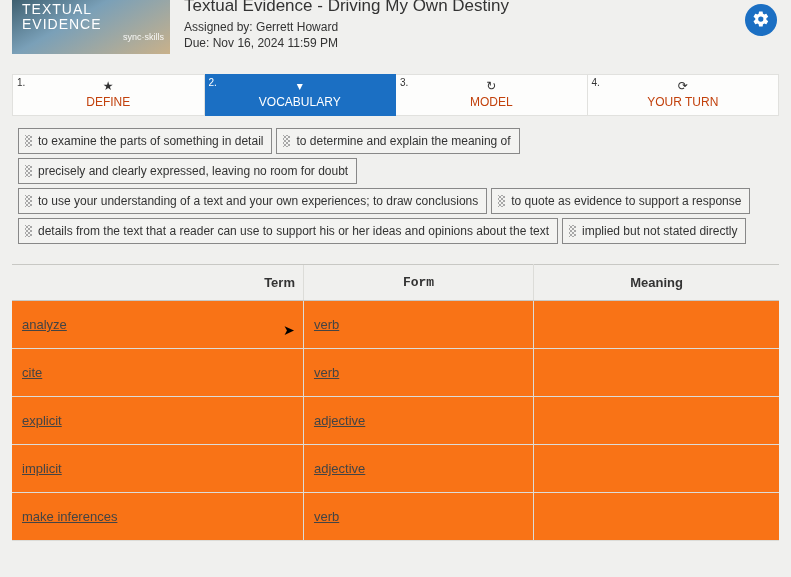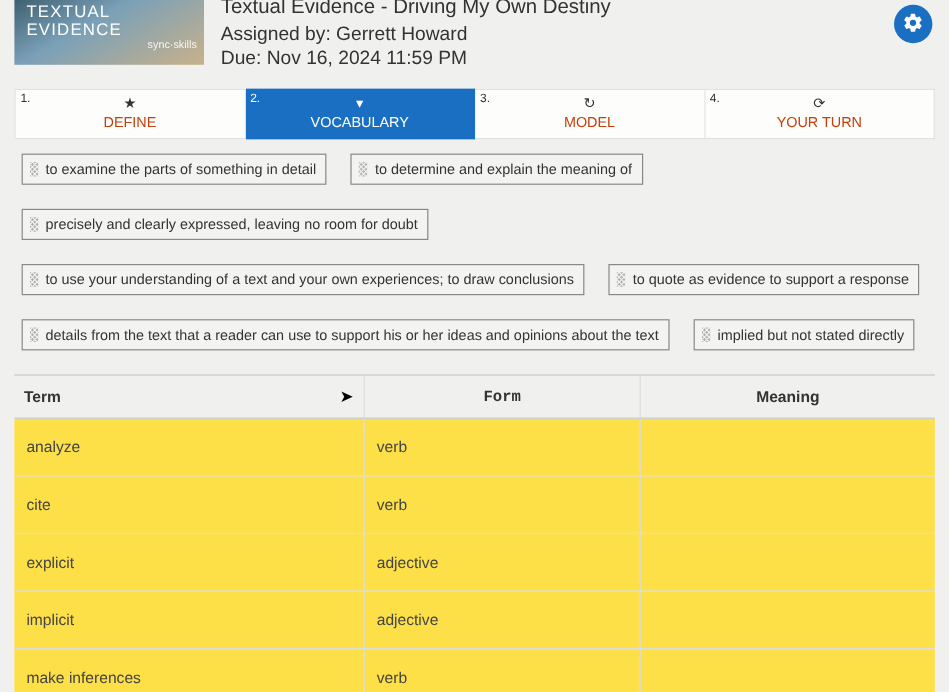--- a/index.html
+++ b/index.html
@@ -43,21 +43,21 @@
       color: #fff;
       opacity: .9;
     }
     .meta { padding-top: 2px; }
     .lesson-title {
       font-size: 17px;
       color: #333;
       margin-top: -6px;
       margin-bottom: 4px;
     }
-    .meta-line { font-size: 16px; color: #333; margin-bottom: 2px; }
+    .meta-line { font-size: 12px; color: #333; margin-bottom: 2px; }
     .gear {
       position: absolute;
       right: 14px; top: 4px;
       width: 32px; height: 32px;
       border-radius: 50%;
       background: #1b6fc3;
       display: flex; align-items: center; justify-content: center;
       cursor: pointer;
     }
     .gear svg { width: 18px; height: 18px; fill: #fff; }
@@ -88,21 +88,21 @@
       background: #1b6fc3;
       border-color: #1b6fc3;
     }
     .tab.active .tab-label,
     .tab.active .tab-icon,
     .tab.active .tab-num { color: #fff; }
     .chips {
       padding: 4px 18px 6px 18px;
       display: flex;
       flex-wrap: wrap;
-      gap: 20px;
+      gap: 4px;
     }
     .chip {
       border: 1px solid #888;
       background: #f3f3f1;
       font-size: 12px;
       color: #333;
       padding: 5px 8px 5px 6px;
       display: flex;
       align-items: center;
       cursor: grab;
@@ -129,27 +129,28 @@
       padding: 10px 8px;
       border-top: 1px solid #c8c8c4;
       border-bottom: 1px solid #c8c8c4;
       background: #f0f0ee;
     }
     .vocab-table td {
       border-bottom: 1px solid #dcdcd8;
       padding: 16px 10px;
       font-size: 13px;
       color: #444;
-      background: #fde047;
+      background: #f97316;
       vertical-align: middle;
+      text-decoration: underline;
     }
     .vocab-table th:nth-child(1), .vocab-table td:nth-child(1) { width: 38%; text-align: left; }
     .vocab-table th:nth-child(2), .vocab-table td:nth-child(2) { width: 30%; border-left: 1px solid #dcdcd8; border-right:1px solid #dcdcd8; text-align: left; }
     .vocab-table th:nth-child(3), .vocab-table td:nth-child(3) { width: 32%; text-align: left; }
-    .vocab-table th:nth-child(1) { text-align:left; }
+    .vocab-table th:nth-child(1) { text-align:right; }
     .vocab-table th:nth-child(2) { text-align:center;font-family:Liberation Mono, monospace; }
     .vocab-table th:nth-child(3) { text-align:center; }
     .cursor {
       position: absolute;
       left: 283px; top: 322px;
       font-size: 14px;
       color:#000;
       pointer-events: none;
     }
   </style>

